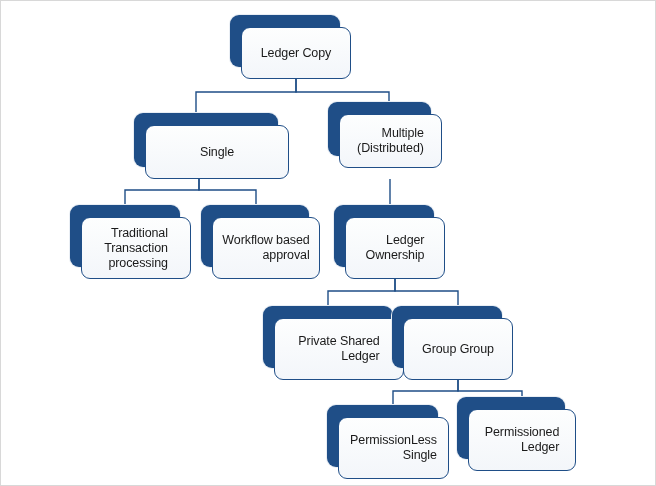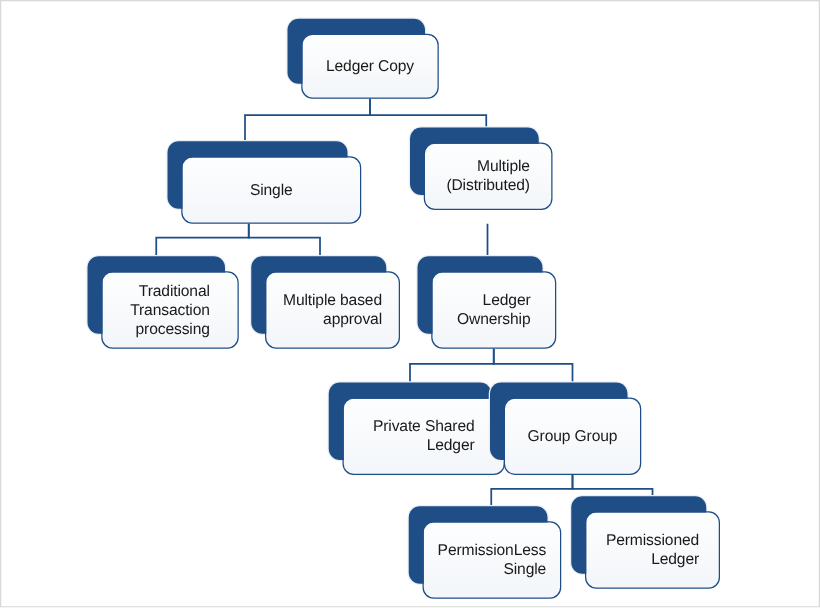--- a/index.html
+++ b/index.html
@@ -107,21 +107,21 @@
         <div class="shadow"></div>
         <div class="card">
           <div class="label">Traditional
 Transaction
 processing</div>
         </div>
       </div>
       <div class="node" style="left: 200px; top: 204px; width: 108px; height: 62px;">
         <div class="shadow"></div>
         <div class="card">
-          <div class="label">Multiple based
+          <div class="label">Workflow based
 approval</div>
         </div>
       </div>
       <div class="node" style="left: 333px; top: 204px; width: 100px; height: 62px;">
         <div class="shadow"></div>
         <div class="card">
           <div class="label">Ledger
 Ownership</div>
         </div>
       </div>

